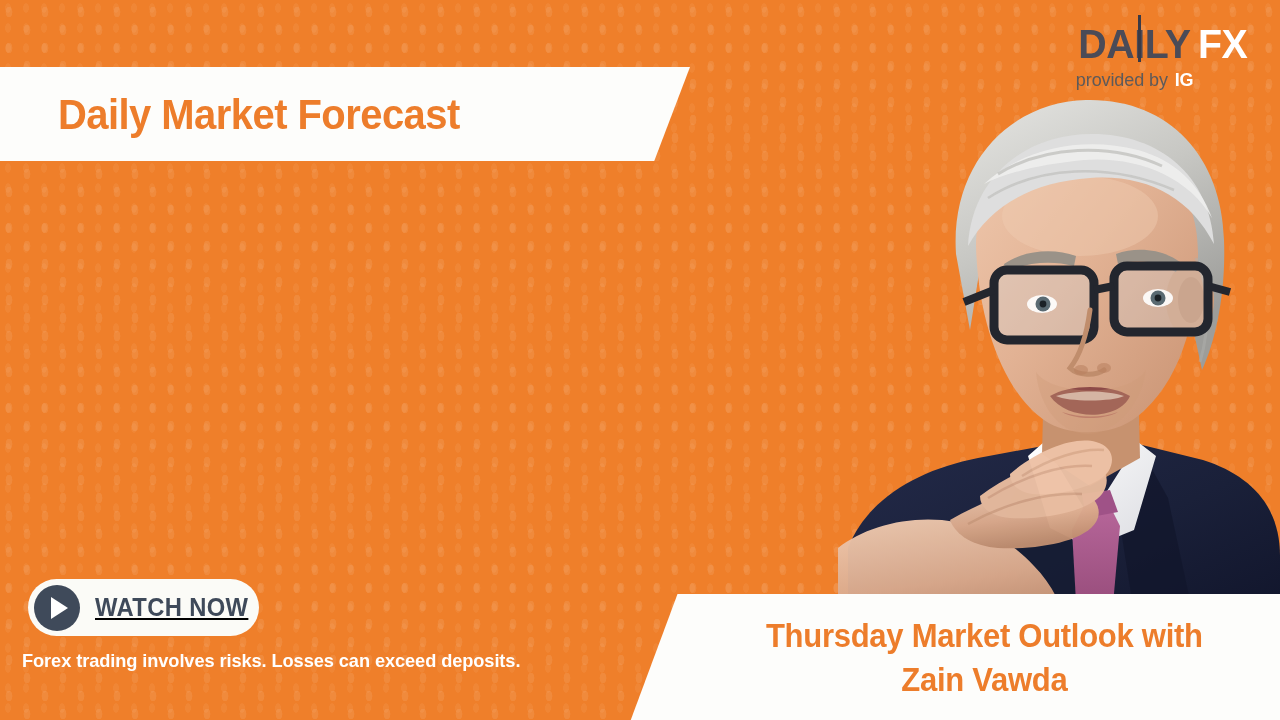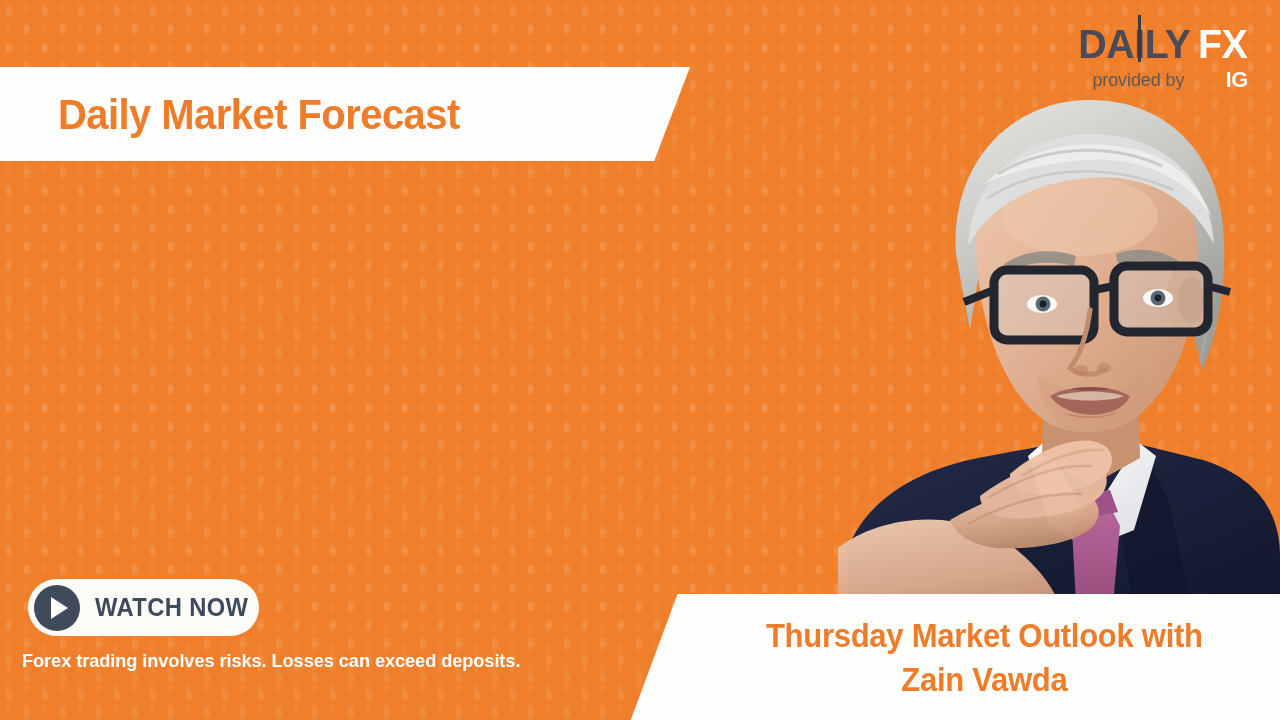--- a/index.html
+++ b/index.html
@@ -93,20 +93,21 @@
   .watch-now {
     position:absolute;
     left:28px; top:579px;
     width:231px; height:57px;
     background:#fbfbf7;
     border-radius:29px;
     z-index:6;
     display:flex;
     align-items:center;
     cursor:pointer;
+    text-decoration:underline;
   }
   .play-circle {
     width:46px; height:46px;
     margin-left:6px;
     border-radius:50%;
     background:#3f4a5a;
     display:flex;
     align-items:center;
     justify-content:center;
     flex:none;
@@ -202,39 +203,38 @@
     z-index:2;
   }
   .logo-fx {
     color:#ffffff;
     margin-left:4px;
     transform:scaleX(0.96);
   }
   .logo-sub {
     display:flex;
     align-items:center;
-    justify-content:flex-end;
+    justify-content:flex-start;
     margin-top:3px;
     gap:7px;
     line-height:22px;
   }
   .logo-provided {
     color:#5d5a5a;
     font-family:"Liberation Sans", sans-serif;
     font-size:18px;
     font-weight:400;
     letter-spacing:-0.1px;
   }
   .logo-ig {
     color:#ffffff;
     font-family:"Liberation Sans", sans-serif;
-    font-size:22px;
+    font-size:18px;
     font-weight:bold;
     letter-spacing:-0.3px;
-    margin-left:34px;
   }
 </style>
 </head>
 <body>
 
 <div id="thumbnail">
 
   <div class="bg-pattern"></div>
   <div class="bg-pattern-2"></div>
 

